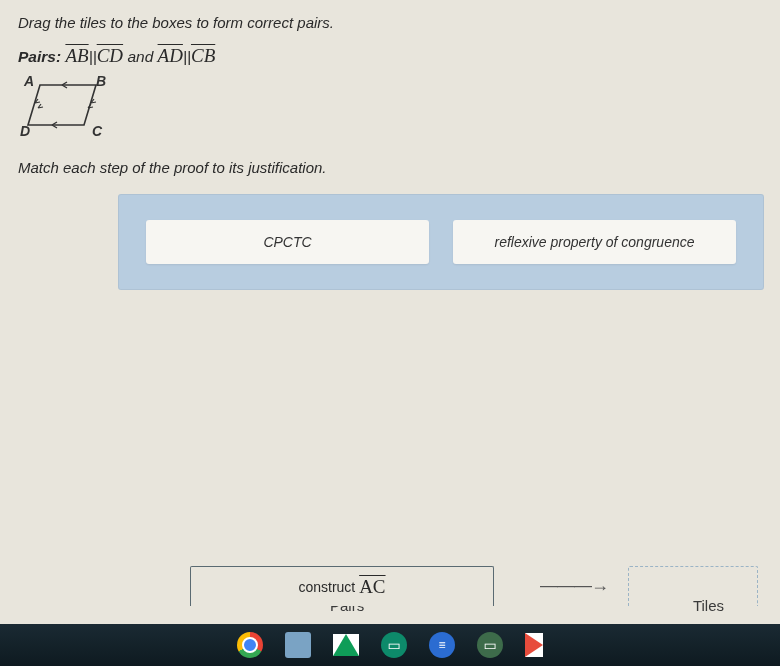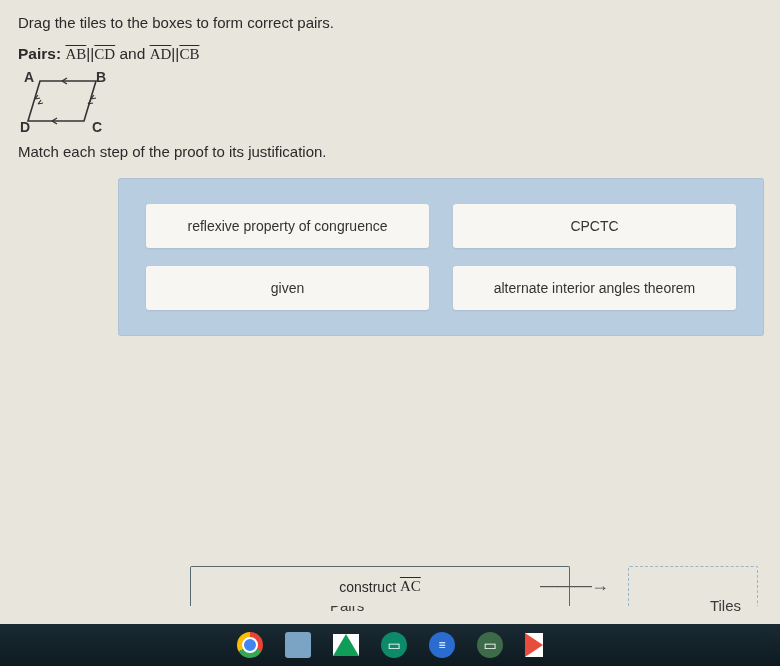--- a/index.html
+++ b/index.html
@@ -5,30 +5,30 @@
   * { box-sizing: border-box; margin: 0; padding: 0; }
   body {
     width: 780px;
     height: 666px;
     font-family: Arial, Helvetica, sans-serif;
     background: #e8e5dc;
     color: #2a2a2a;
     position: relative;
     overflow: hidden;
   }
-  .content { padding: 14px 18px 0 18px; }
+  .content { padding: 14px 18px 0 18px; font-style: italic; }
   .instr { font-size: 15px; margin-bottom: 14px; }
   .linebl { font-size: 15.5px; margin-bottom: 8px; }
   .lbl { font-weight: bold; }
   .ovl {
     text-decoration: overline;
     font-family: "Times New Roman", serif;
-    font-size: 15px;
-  }
-  .subtxt { font-size: 15px; margin-top: 10px; }
+    font-size: 19px;
+  }
+  .subtxt { font-size: 15px; margin-top: 22px; }
 
   
   .figure { position: relative; width: 90px; height: 62px; margin: 8px 0 2px 4px; }
   .figure svg { position: absolute; top: 0; left: 0; }
   .fl { position: absolute; font-weight: bold; font-size: 14px; color: #333; }
   .fA { top: -2px; left: 2px; }
   .fB { top: -2px; right: 6px; }
   .fD { bottom: -2px; left: -2px; }
   .fC { bottom: -2px; right: 10px; }
 
@@ -59,27 +59,27 @@
 
   
   .bottom {
     position: absolute;
     bottom: 52px;
     left: 0; right: 0;
     padding: 0 30px;
   }
   .bottom-labels { display: flex; font-size: 15px; color: #3a3a3a; }
   .bottom-labels .p { margin-left: 300px; }
-  .bottom-labels .t { margin-left: auto; margin-right: 9px; }
+  .bottom-labels .t { margin-left: auto; margin-right: 26px; }
 
   .drop-area {
     position: absolute;
     bottom: 8px;
     left: 190px;
-    width: 380px;
+    width: 304px;
     height: 40px;
     border: 1px solid #5a6a72;
     border-bottom: none;
     border-radius: 2px 2px 0 0;
     display: flex; align-items: center; justify-content: center;
     font-size: 14px;
     background: #e8e5dc;
   }
   .arrow-box {
     position: absolute;
@@ -169,26 +169,22 @@
     <div class="fl fA">A</div>
     <div class="fl fB">B</div>
     <div class="fl fD">D</div>
     <div class="fl fC">C</div>
   </div>
 
   <div class="subtxt">Match each step of the proof to its justification.</div>
 
   <div class="panel">
     <div class="tile-row">
+      <div class="tile">CPCTC</div>
       <div class="tile">reflexive property of congruence</div>
-      <div class="tile">CPCTC</div>
-    </div>
-    <div class="tile-row">
-      <div class="tile">given</div>
-      <div class="tile">alternate interior angles theorem</div>
     </div>
   </div>
 </div>
 
 <div class="bottom">
   <div class="bottom-labels">
     <div class="p">Pairs</div>
     <div class="t">Tiles</div>
   </div>
   <div class="drop-area">

